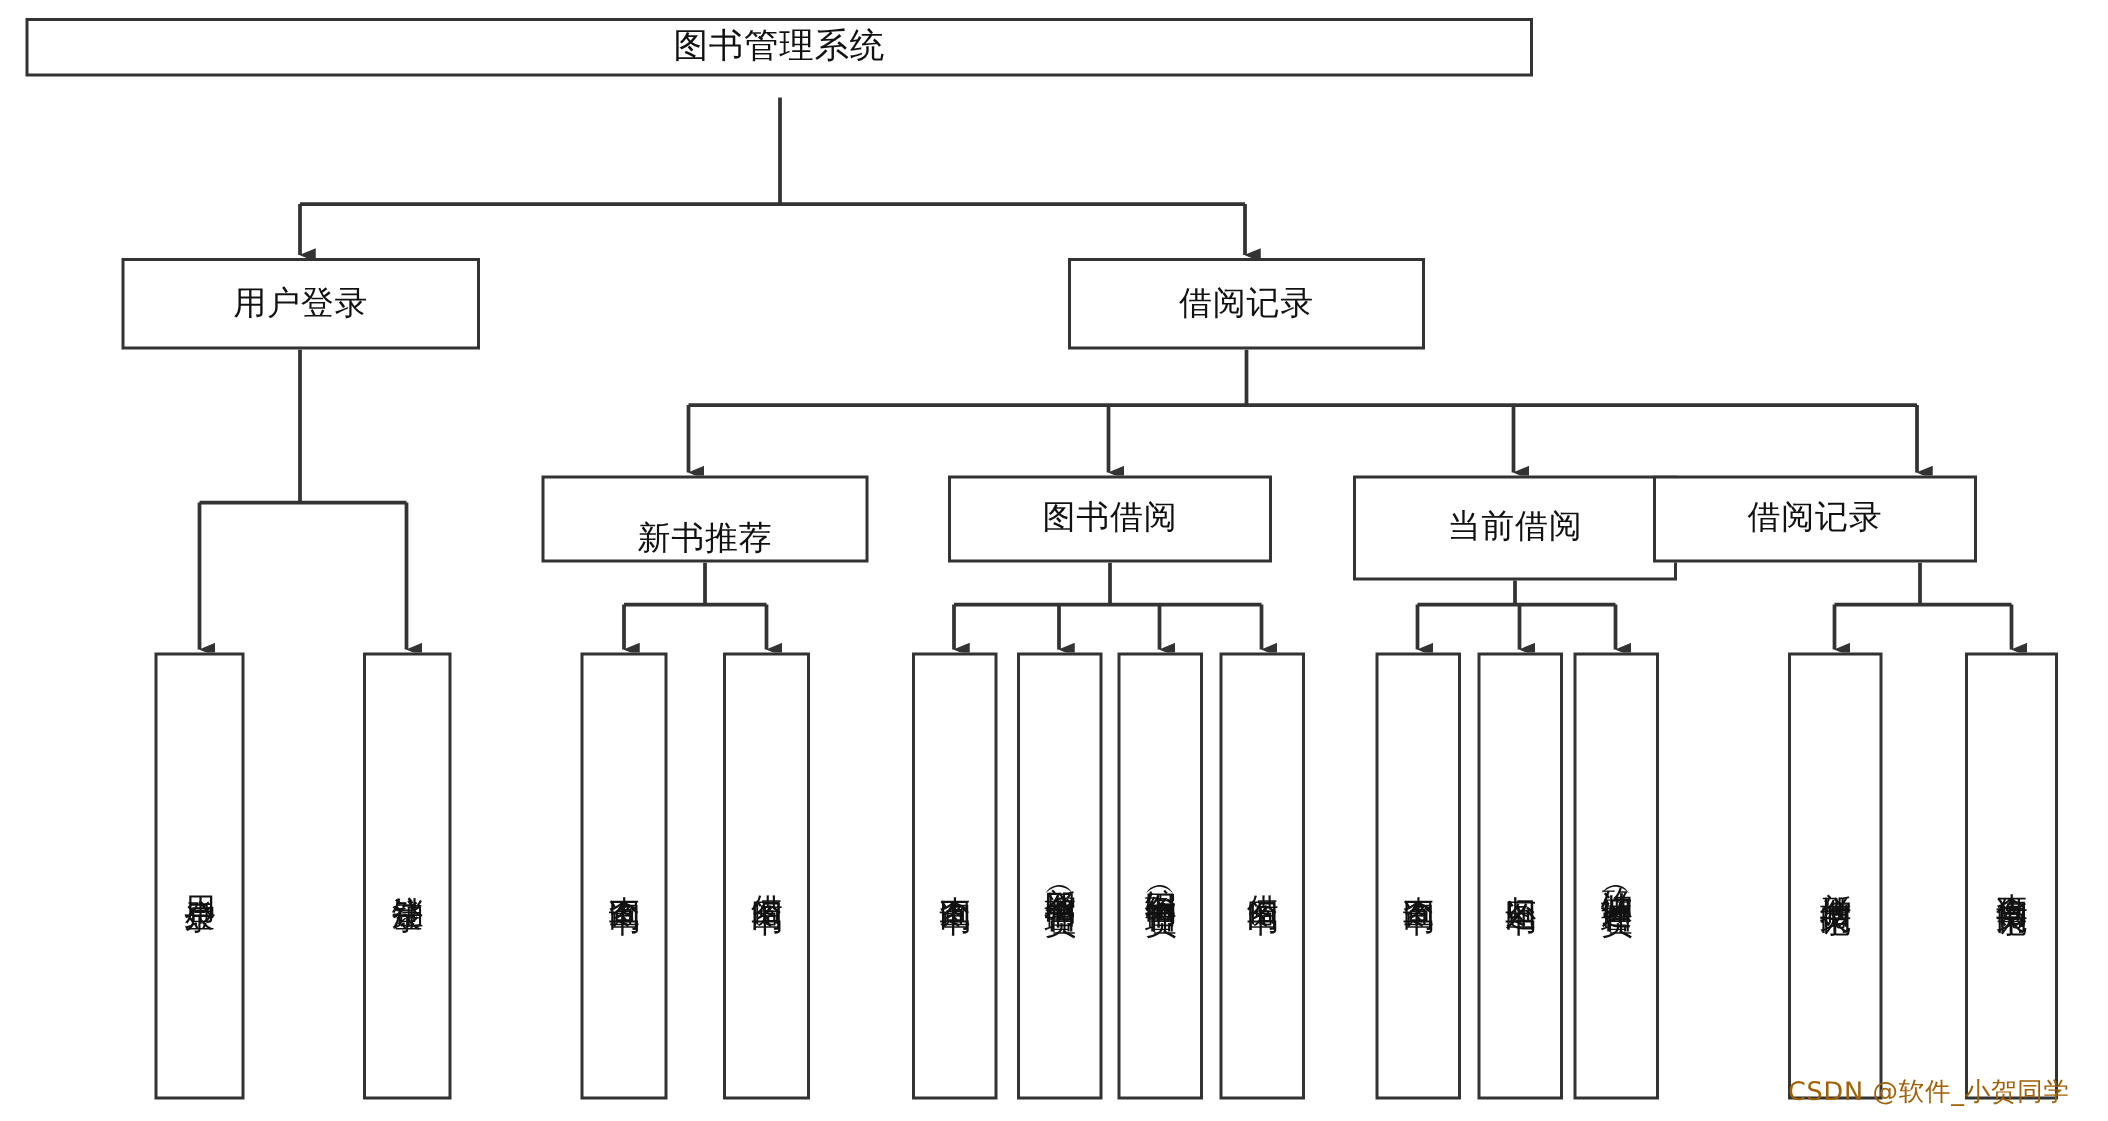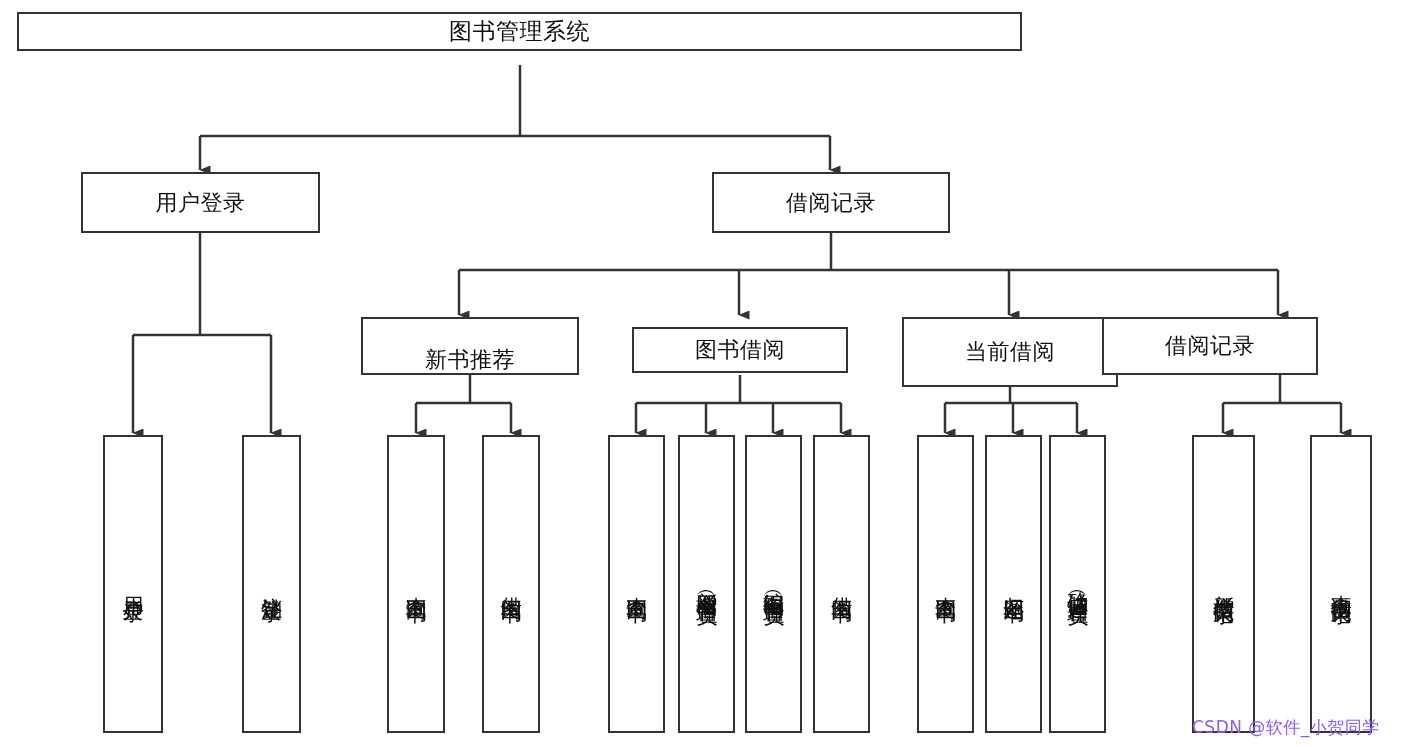--- a/index.html
+++ b/index.html
@@ -128,21 +128,21 @@
       </div>
       <div class="node-box horizontal" style="left: 81px; top: 172px; width: 239px; height: 61px; border-color: rgb(51, 51, 51);">
         <span class="node-label">用户登录</span>
       </div>
       <div class="node-box horizontal" style="left: 712px; top: 172px; width: 238px; height: 61px; border-color: rgb(51, 51, 51);">
         <span class="node-label">借阅记录</span>
       </div>
       <div class="node-box horizontal" style="left: 361px; top: 317px; width: 218px; height: 58px; border-color: rgb(51, 51, 51); align-items: flex-end;">
         <span class="node-label">新书推荐</span>
       </div>
-      <div class="node-box horizontal" style="left: 632px; top: 327px; width: 216px; height: 46px; border-color: rgb(51, 51, 51);">
+      <div class="node-box horizontal" style="left: 632px; top: 317px; width: 216px; height: 58px; border-color: rgb(51, 51, 51);">
         <span class="node-label">图书借阅</span>
       </div>
       <div class="node-box horizontal" style="left: 902px; top: 317px; width: 216px; height: 70px; border-color: rgb(51, 51, 51);">
         <span class="node-label">当前借阅</span>
       </div>
       <div class="node-box horizontal" style="left: 1102px; top: 317px; width: 216px; height: 58px; border-color: rgb(51, 51, 51);">
         <span class="node-label">借阅记录</span>
       </div>
       <div class="node-box vertical centered" style="left: 103px; top: 435px; width: 60px; height: 298px; border-color: rgb(51, 51, 51);">
         <span class="node-label">用户登录</span>
@@ -178,15 +178,15 @@
         <span class="node-label">确认归还（管理员）</span>
       </div>
       <div class="node-box vertical centered" style="left: 1192px; top: 435px; width: 63px; height: 298px; border-color: rgb(51, 51, 51);">
         <span class="node-label">新增借阅记录</span>
       </div>
       <div class="node-box vertical centered" style="left: 1310px; top: 435px; width: 62px; height: 298px; border-color: rgb(51, 51, 51);">
         <span class="node-label">查询借阅记录</span>
       </div>
     </div>
 
-  <div class="watermark" style="left: 1192px; top: 716px; color: #8b5cf6;">CSDN @软件_小贺同学</div>
+  <div class="watermark" style="left: 1192px; top: 716px; color: #a16207;">CSDN @软件_小贺同学</div>
 
 </div>
 
 </body></html>

